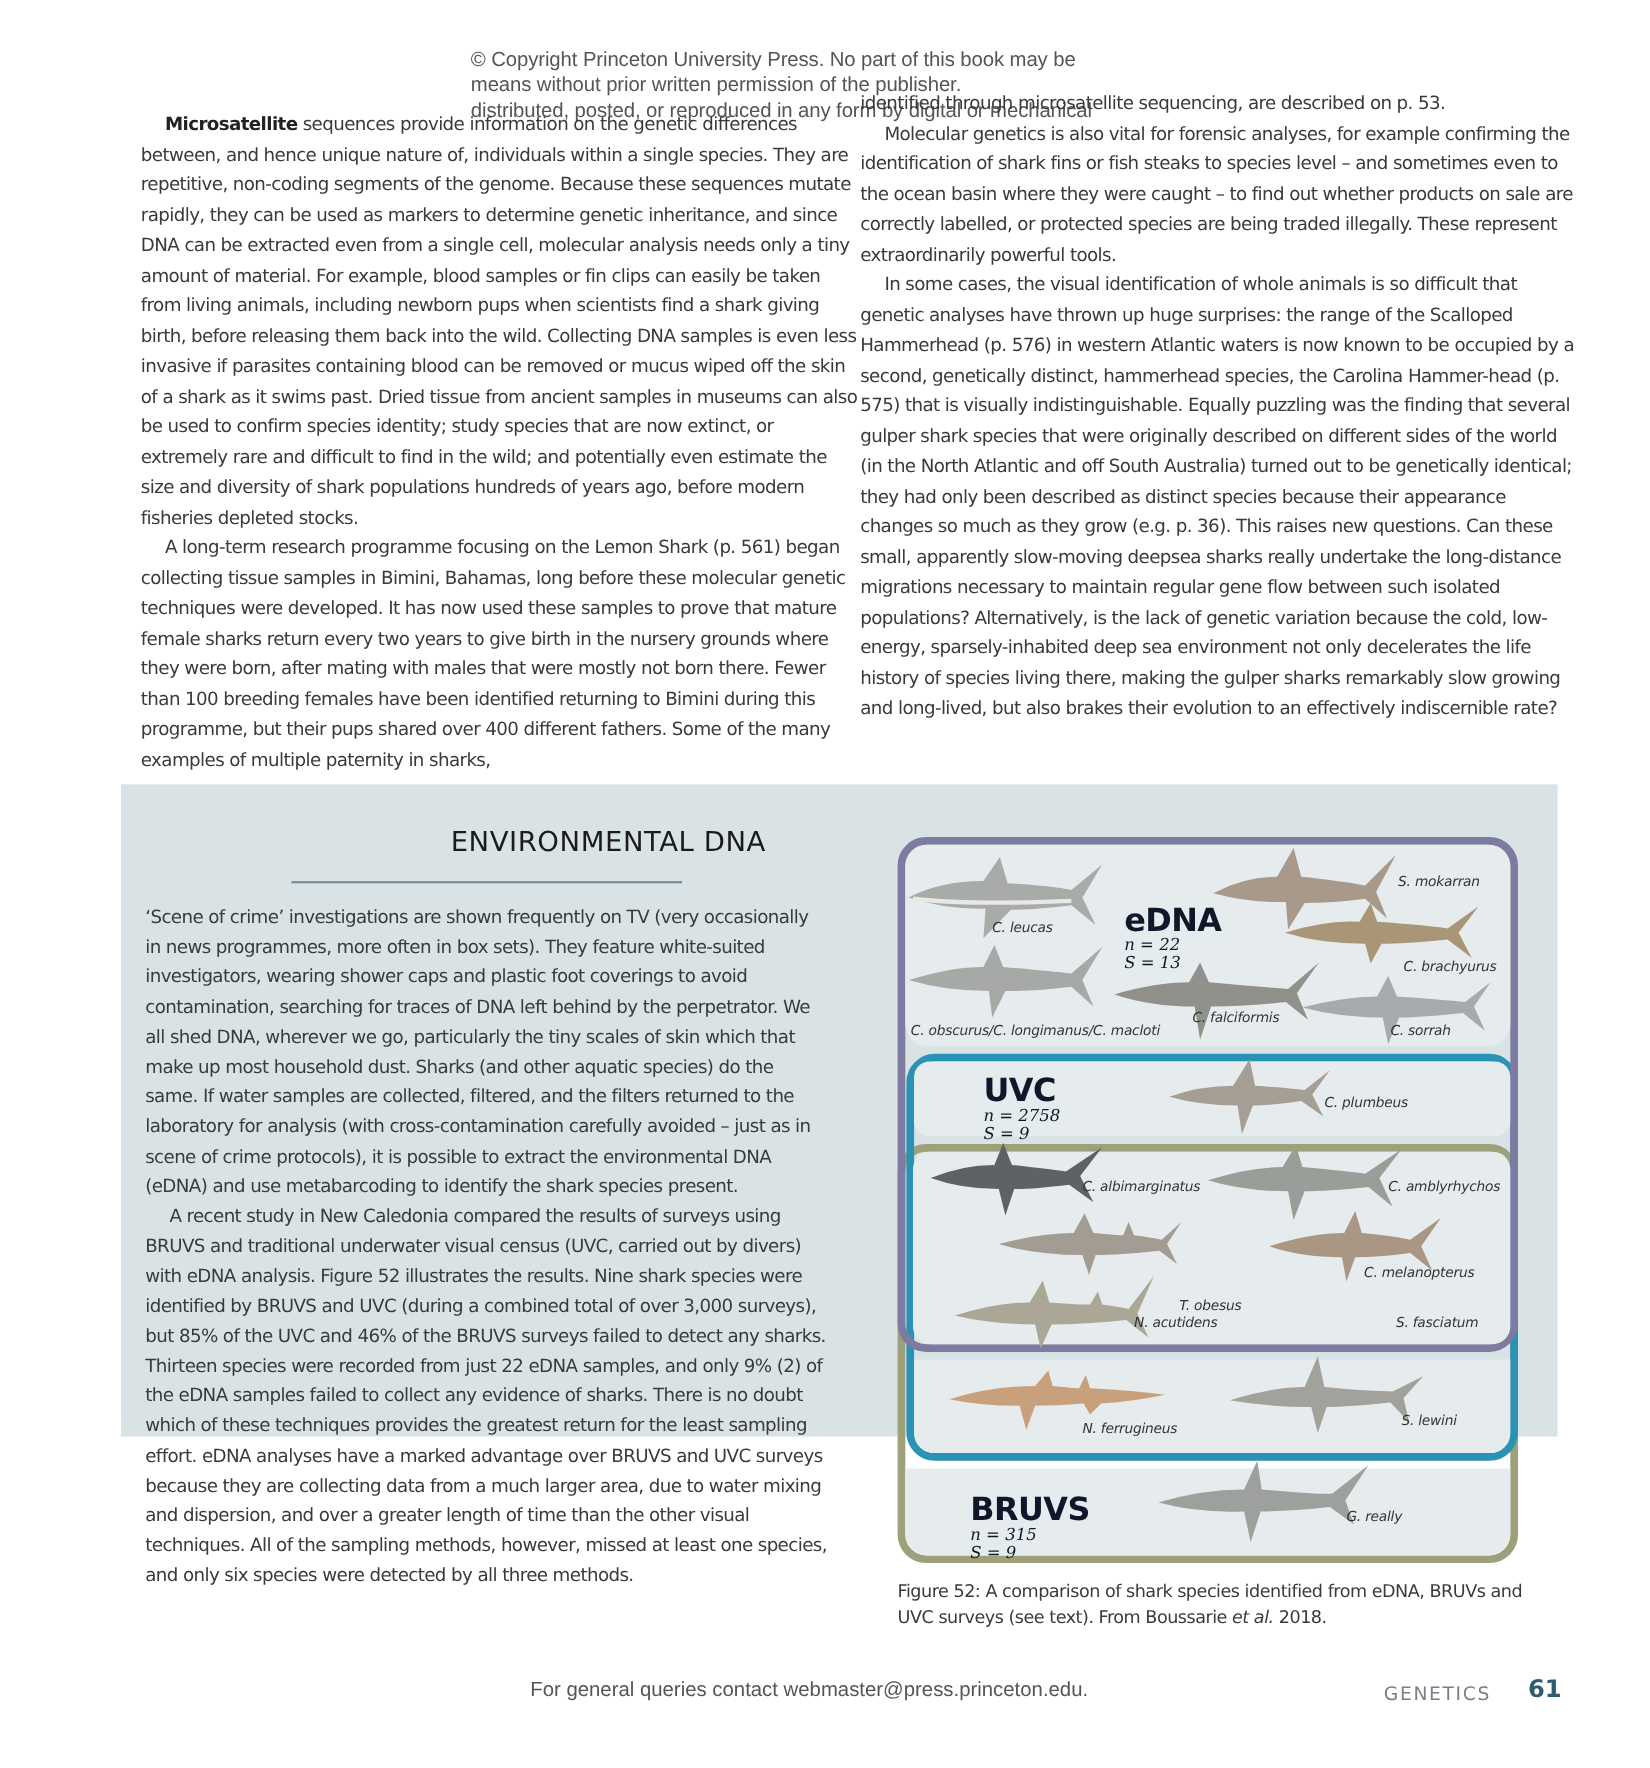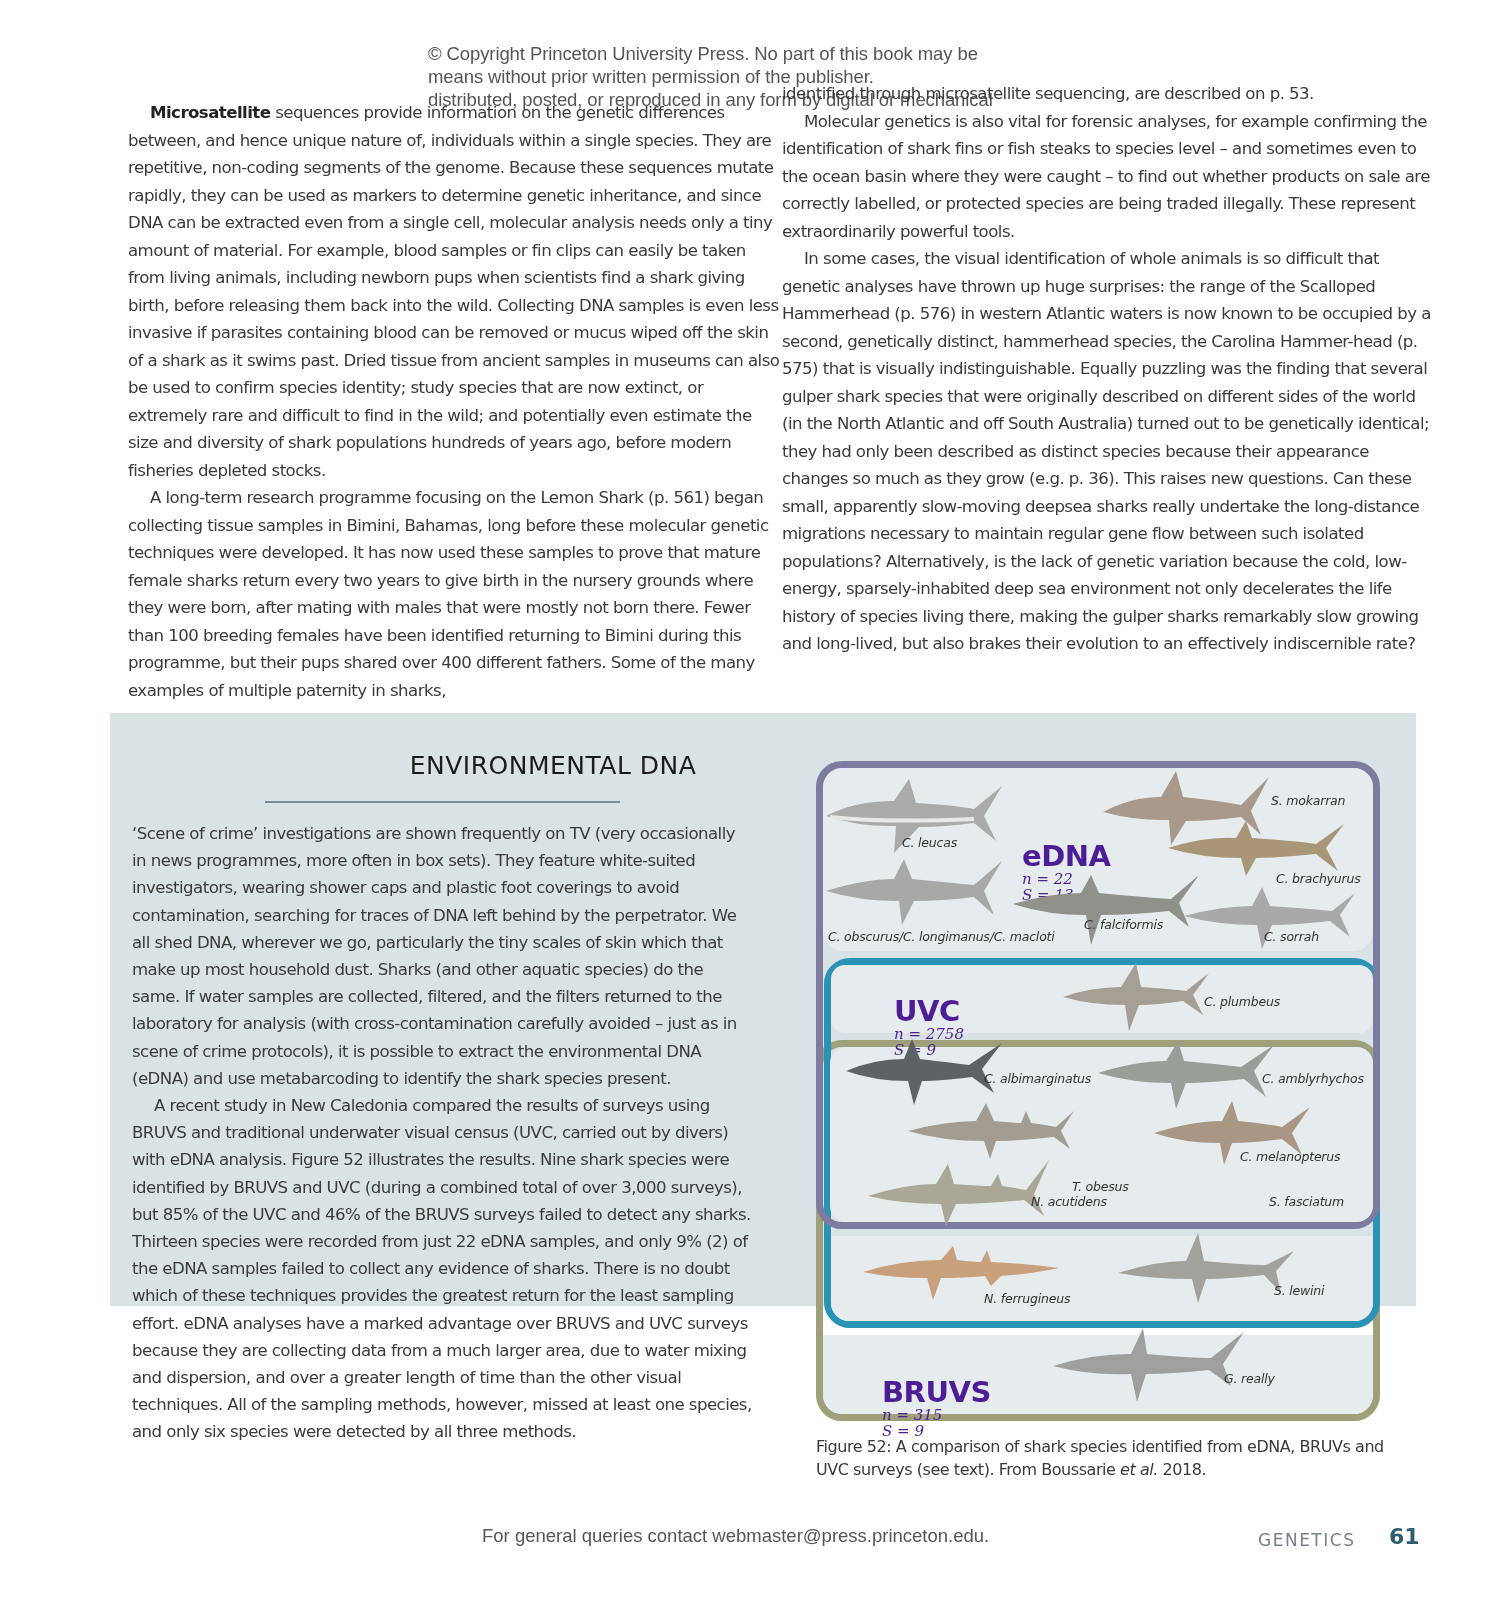--- a/index.html
+++ b/index.html
@@ -22,21 +22,21 @@
   .box-text { position:absolute; left:22px; top:107px; width:620px; font-family:"DejaVu Sans", sans-serif;
               font-size:16.6px; line-height:27.2px; color:#3a3a3a; letter-spacing:-0.55px; }
   .box-text p { margin:0; }
   .box-text p.indent { text-indent:22px; }
   .figure { position:absolute; left:706px; top:48px; width:564px; height:660px; }
   .frame { position:absolute; border-style:solid; border-radius:26px; box-sizing:border-box; }
   .frame-edna { left:0; top:0; width:564px; height:468px; border-width:7px; border-color:#7d7ba0; }
   .frame-uvc { left:8px; top:197px; width:556px; height:370px; border-width:7px; border-color:#2a93b5; }
   .frame-bruvs { left:0; top:279px; width:564px; height:381px; border-width:7px; border-color:#9ea07a; }
   .frame-inner { position:absolute; background:#e6ecee; border-radius:20px; }
-  .method { position:absolute; font-family:"DejaVu Sans", sans-serif; color:#4c1d95;margin-top:20px; }
+  .method { position:absolute; font-family:"DejaVu Sans", sans-serif; color:#0f172a; }
   .method .name { font-size:29px; font-weight:bold; line-height:30px; letter-spacing:-0.5px; }
   .method .stat { font-family:"DejaVu Serif", serif; font-style:italic; font-size:15px; line-height:16px; }
   .shark { position:absolute; }
   .species { position:absolute; font-family:"DejaVu Sans", sans-serif; font-style:italic; font-size:12.5px;
              color:#333; white-space:nowrap; letter-spacing:-0.2px; }
   .caption { position:absolute; left:706px; top:722px; width:570px; font-family:"DejaVu Sans", sans-serif;
              font-size:16px; line-height:23px; color:#3a3a3a; letter-spacing:-0.45px; }
   .footer-q { position:absolute; left:482px; top:1525px; font-family:"Liberation Sans", sans-serif;
               font-size:18.5px; color:#555; }
   .footer-sec { position:absolute; left:1258px; top:1530px; font-family:"DejaVu Sans", sans-serif;

